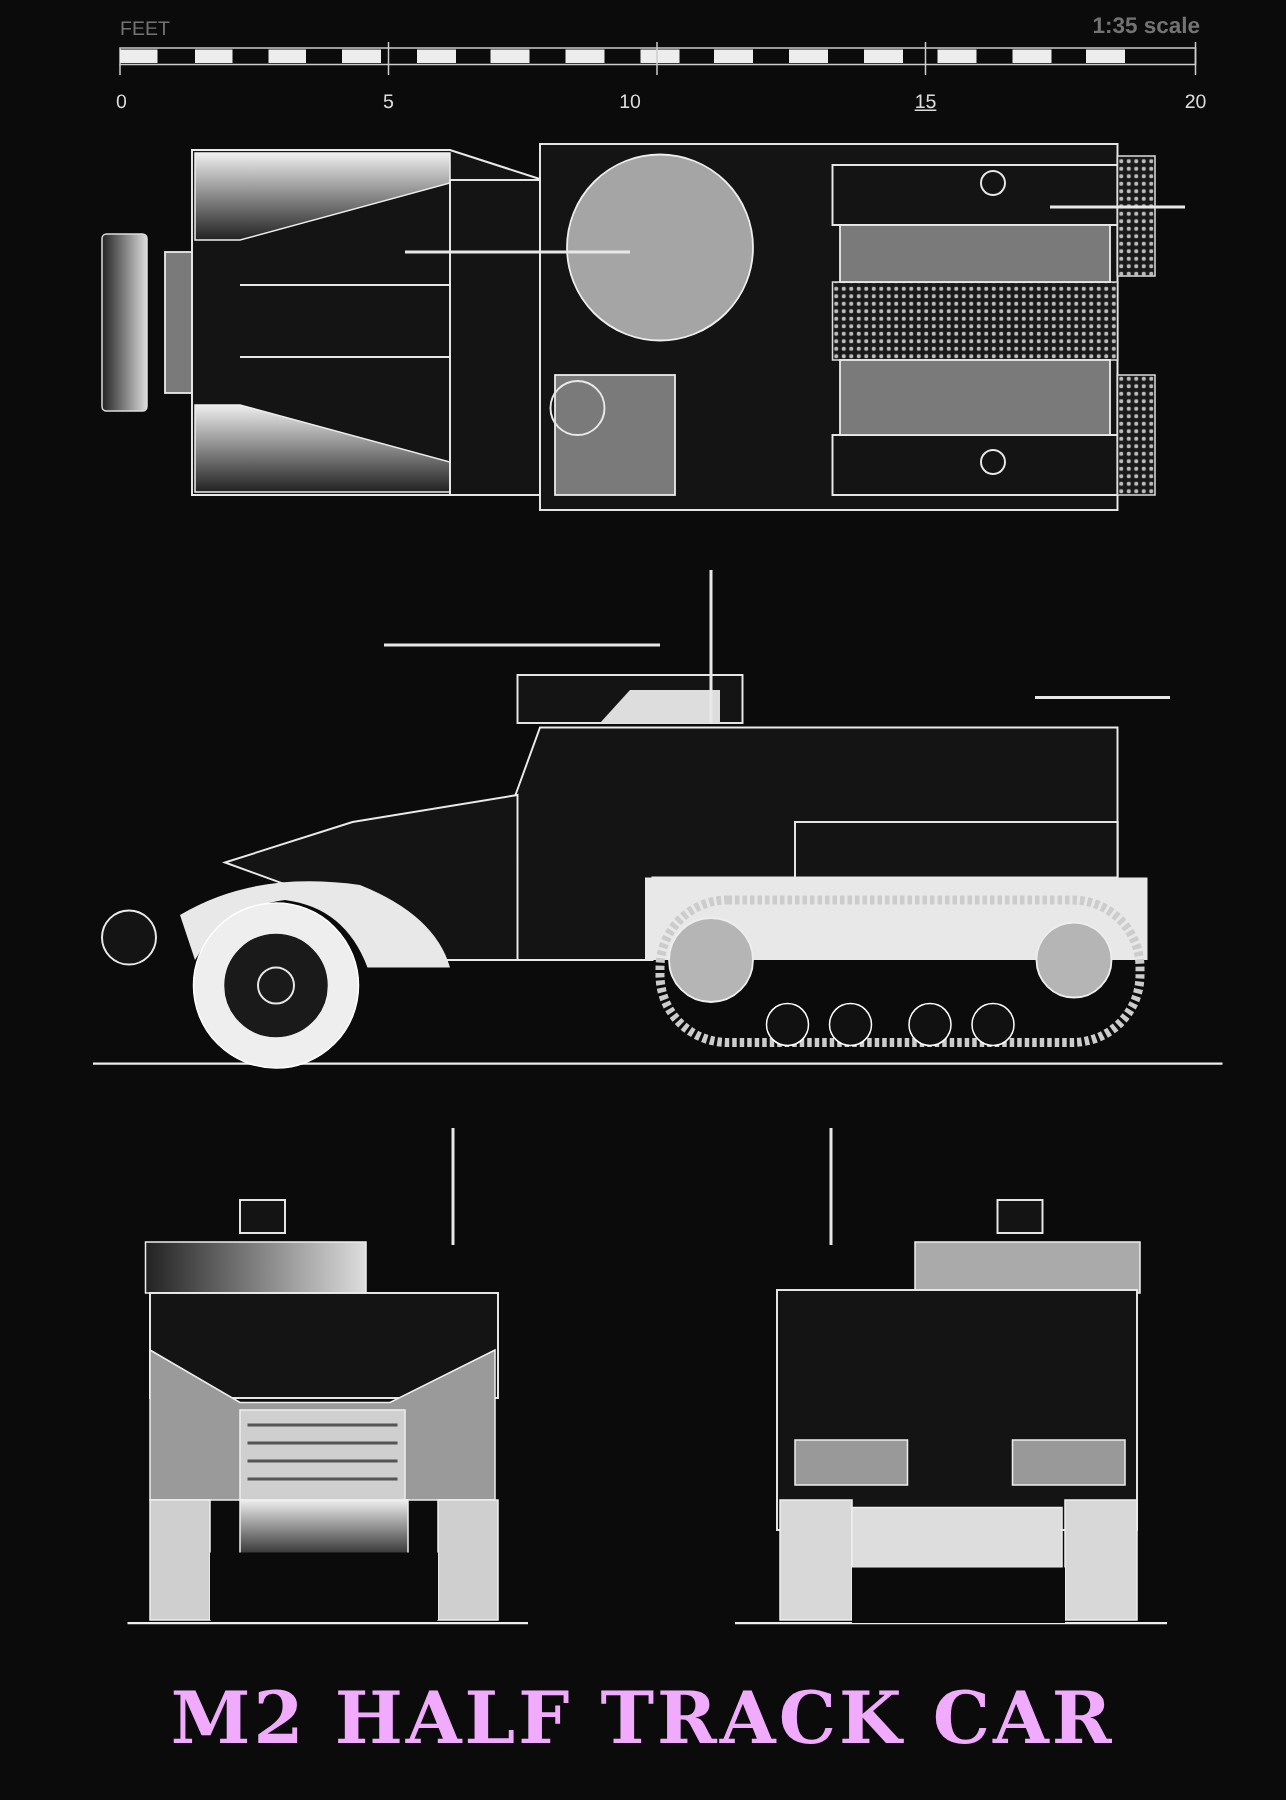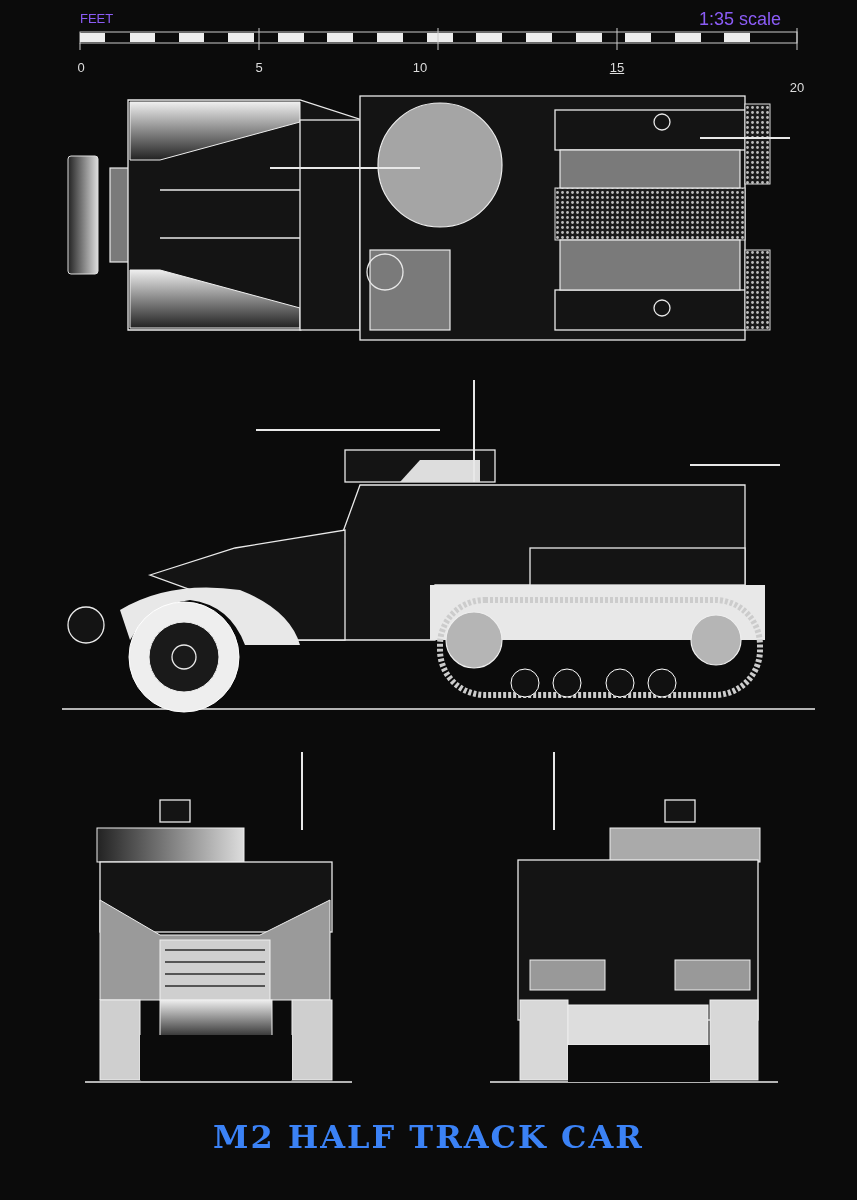--- a/index.html
+++ b/index.html
@@ -1,38 +1,38 @@
 <!DOCTYPE html>
 <html><head>
 <meta charset="utf-8">
 <style>
   html,body{margin:0;padding:0;background:#0b0b0b;}
   body{width:857px;height:1200px;position:relative;overflow:hidden;font-family:"Liberation Sans",sans-serif;color:#eee;}
   .abs{position:absolute;}
-  .scale-label{font-size:13px;color:#8b5cf6;}
+  .scale-label{font-size:13px;color:#737373;}
   .tick-label{font-size:13px;color:#ddd;transform:translateX(-50%);}
-  .title{left:0;right:0;top:1118px;text-align:center;font-family:"DejaVu Serif","Liberation Serif",serif;font-weight:bold;font-size:32px;letter-spacing:2px;color:#3b82f6;}
+  .title{left:0;right:0;top:1118px;text-align:center;font-family:"DejaVu Serif","Liberation Serif",serif;font-weight:bold;font-size:48px;letter-spacing:2px;color:#f0abfc;}
   svg{position:absolute;left:0;top:0;}
   .ln{stroke:#e8e8e8;fill:none;stroke-width:1.3;}
   .ln2{stroke:#e8e8e8;fill:none;stroke-width:2;}
   .fg{fill:#7a7a7a;stroke:#eaeaea;stroke-width:1.2;}
   .fd{fill:#141414;stroke:#eaeaea;stroke-width:1.3;}
   .fl{fill:#b5b5b5;stroke:#eee;stroke-width:1.2;}
   .mesh{fill:url(#mesh);stroke:#ddd;stroke-width:1;}
 </style>
 </head>
 <body>
 
 <div class="abs scale-label" style="left:80px;top:11px;">FEET</div>
-<div class="abs scale-label" style="right:76px;top:9px;font-size:18px;">1:35 scale</div>
+<div class="abs scale-label" style="right:57px;top:9px;font-size:15px;font-weight:bold;">1:35 scale</div>
 <div class="abs tick-label" style="left:81px;top:60px;">0</div>
 <div class="abs tick-label" style="left:259px;top:60px;">5</div>
 <div class="abs tick-label" style="left:420px;top:60px;">10</div>
 <div class="abs tick-label" style="left:617px;top:60px;text-decoration:underline;">15</div>
-<div class="abs tick-label" style="left:797px;top:60px;margin-top:20px;">20</div>
+<div class="abs tick-label" style="left:797px;top:60px;">20</div>
 
 <svg width="857" height="1200" viewBox="0 0 857 1200">
   <defs>
     <pattern id="mesh" width="5" height="5" patternUnits="userSpaceOnUse">
       <rect width="5" height="5" fill="#1a1a1a"></rect>
       <circle cx="2.5" cy="2.5" r="1.4" fill="#bdbdbd"></circle>
     </pattern>
     <linearGradient id="gradL" x1="0" x2="1">
       <stop offset="0" stop-color="#222"></stop>
         <stop offset="1" stop-color="#ddd"></stop>

